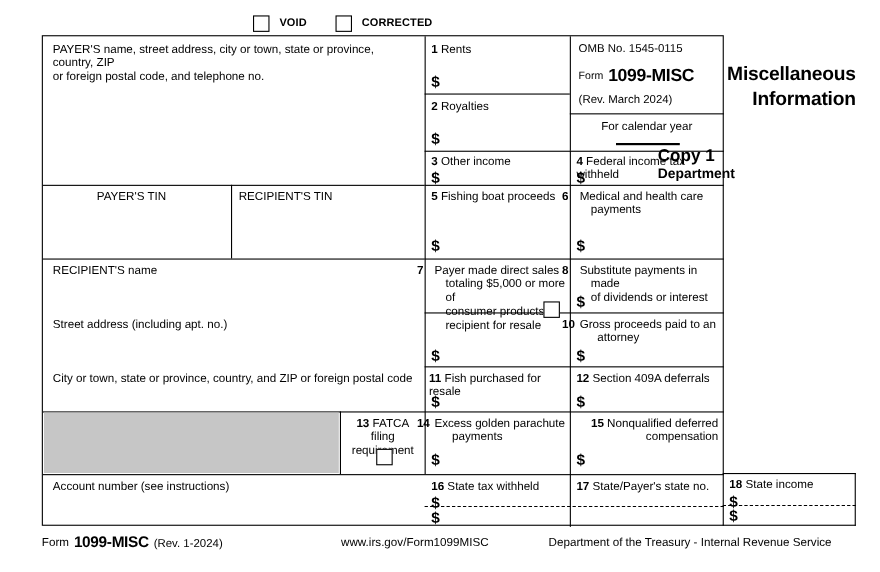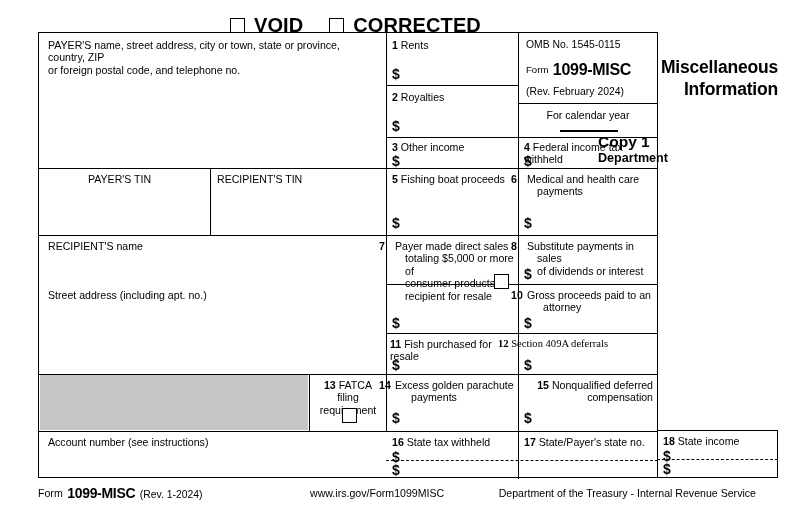--- a/index.html
+++ b/index.html
@@ -27,21 +27,21 @@
   .cb {
     width: 15px;
     height: 15px;
     border: 1.6px solid #000;
     background: #fff;
     box-sizing: border-box;
     display: inline-block;
   }
   .void-item { display: flex; align-items: center; gap: 9px; }
   .void-label {
-    font-size: 20px;
+    font-size: 10px;
     font-weight: bold;
     letter-spacing: 0.1px;
   }
 
   
   .form {
     position: absolute;
     left: 38px;
     top: 32px;
     width: 620px;      
@@ -237,21 +237,21 @@
     <span class="num">2</span>
     <span>Royalties</span>
   </div>
   <div class="dollar" style="left:353px; top:86px;">$</div>
 
   <div class="cell omb" style="left:487px; top:6px; width:130px;">OMB No. 1545-0115</div>
   <div class="cell" style="left:487px; top:28px; width:132px;">
     <span class="formword">Form</span>
     <span class="formnum">1099-MISC</span>
   </div>
-  <div class="cell rev" style="left:487px; top:53px; width:130px;">(Rev. February 2024)</div>
+  <div class="cell rev" style="left:487px; top:53px; width:130px;">(Rev. March 2024)</div>
   <div class="cell calyear" style="left:479px; top:76px; width:140px;">For calendar year</div>
   <div class="blankline" style="left:521px; top:97px; width:58px;"></div>
 
   <div class="cell lbl" style="left:353px; top:108px; width:122px;">
     <span class="num">3</span>
     <span>Other income</span>
   </div>
   <div class="dollar" style="left:353px; top:121px;">$</div>
 
   <div class="cell lbl" style="left:485px; top:108px; width:132px;">
@@ -285,45 +285,48 @@
 
   <div class="cell lbl" style="left:353px; top:207px; width:124px;">
     <span class="hang"><span class="num">7</span> <span>Payer made direct sales</span></span>
     <span style="padding-left:13px; display:block;">totaling $5,000 or more of</span>
     <span style="padding-left:13px; display:block;">consumer products to</span>
     <span style="padding-left:13px; display:block;">recipient for resale</span>
   </div>
   <span class="cb" style="position:absolute; left:455px; top:241px;"></span>
 
   <div class="cell lbl" style="left:485px; top:207px; width:134px;">
-    <span class="hang"><span class="num">8</span> <span>Substitute payments in sales</span></span>
+    <span class="hang"><span class="num">8</span> <span>Substitute payments in made</span></span>
     <span style="padding-left:13px; display:block;">of dividends or interest</span>
   </div>
   <div class="dollar" style="left:485px; top:234px;">$</div>
 
   <div class="cell lbl" style="left:9px; top:256px; width:330px;">
     <span>Street address (including apt. no.)</span>
   </div>
 
   <div class="dollar" style="left:353px; top:283px;">$</div>
 
   <div class="cell lbl" style="left:485px; top:256px; width:134px;">
     <span class="hang"><span class="num">10</span> <span>Gross proceeds paid to an</span></span>
     <span style="padding-left:19px; display:block;">attorney</span>
   </div>
   <div class="dollar" style="left:485px; top:283px;">$</div>
 
+  <div class="cell lbl" style="left:9px; top:305px; width:336px;">
+    <span>City or town, state or province, country, and ZIP or foreign postal code</span>
+  </div>
 
   <div class="cell lbl" style="left:351px; top:305px; width:126px;">
     <span class="num">11</span>
     <span>Fish purchased for resale</span>
   </div>
   <div class="dollar" style="left:353px; top:325px;">$</div>
 
-  <div class="cell lbl" style="left:459px; top:305px; width:134px;font-family:Liberation Serif, serif;">
+  <div class="cell lbl" style="left:485px; top:305px; width:134px;">
     <span class="num">12</span>
     <span>Section 409A deferrals</span>
   </div>
   <div class="dollar" style="left:485px; top:325px;">$</div>
 
   <div class="gray" style="left:1px; top:342px; width:268px; height:55px;"></div>
 
   <div class="cell lbl" style="left:274px; top:346px; width:70px; text-align:center;">
     <span><span class="num">13</span> <span>FATCA filing</span></span><br>
     <span>requirement</span>

